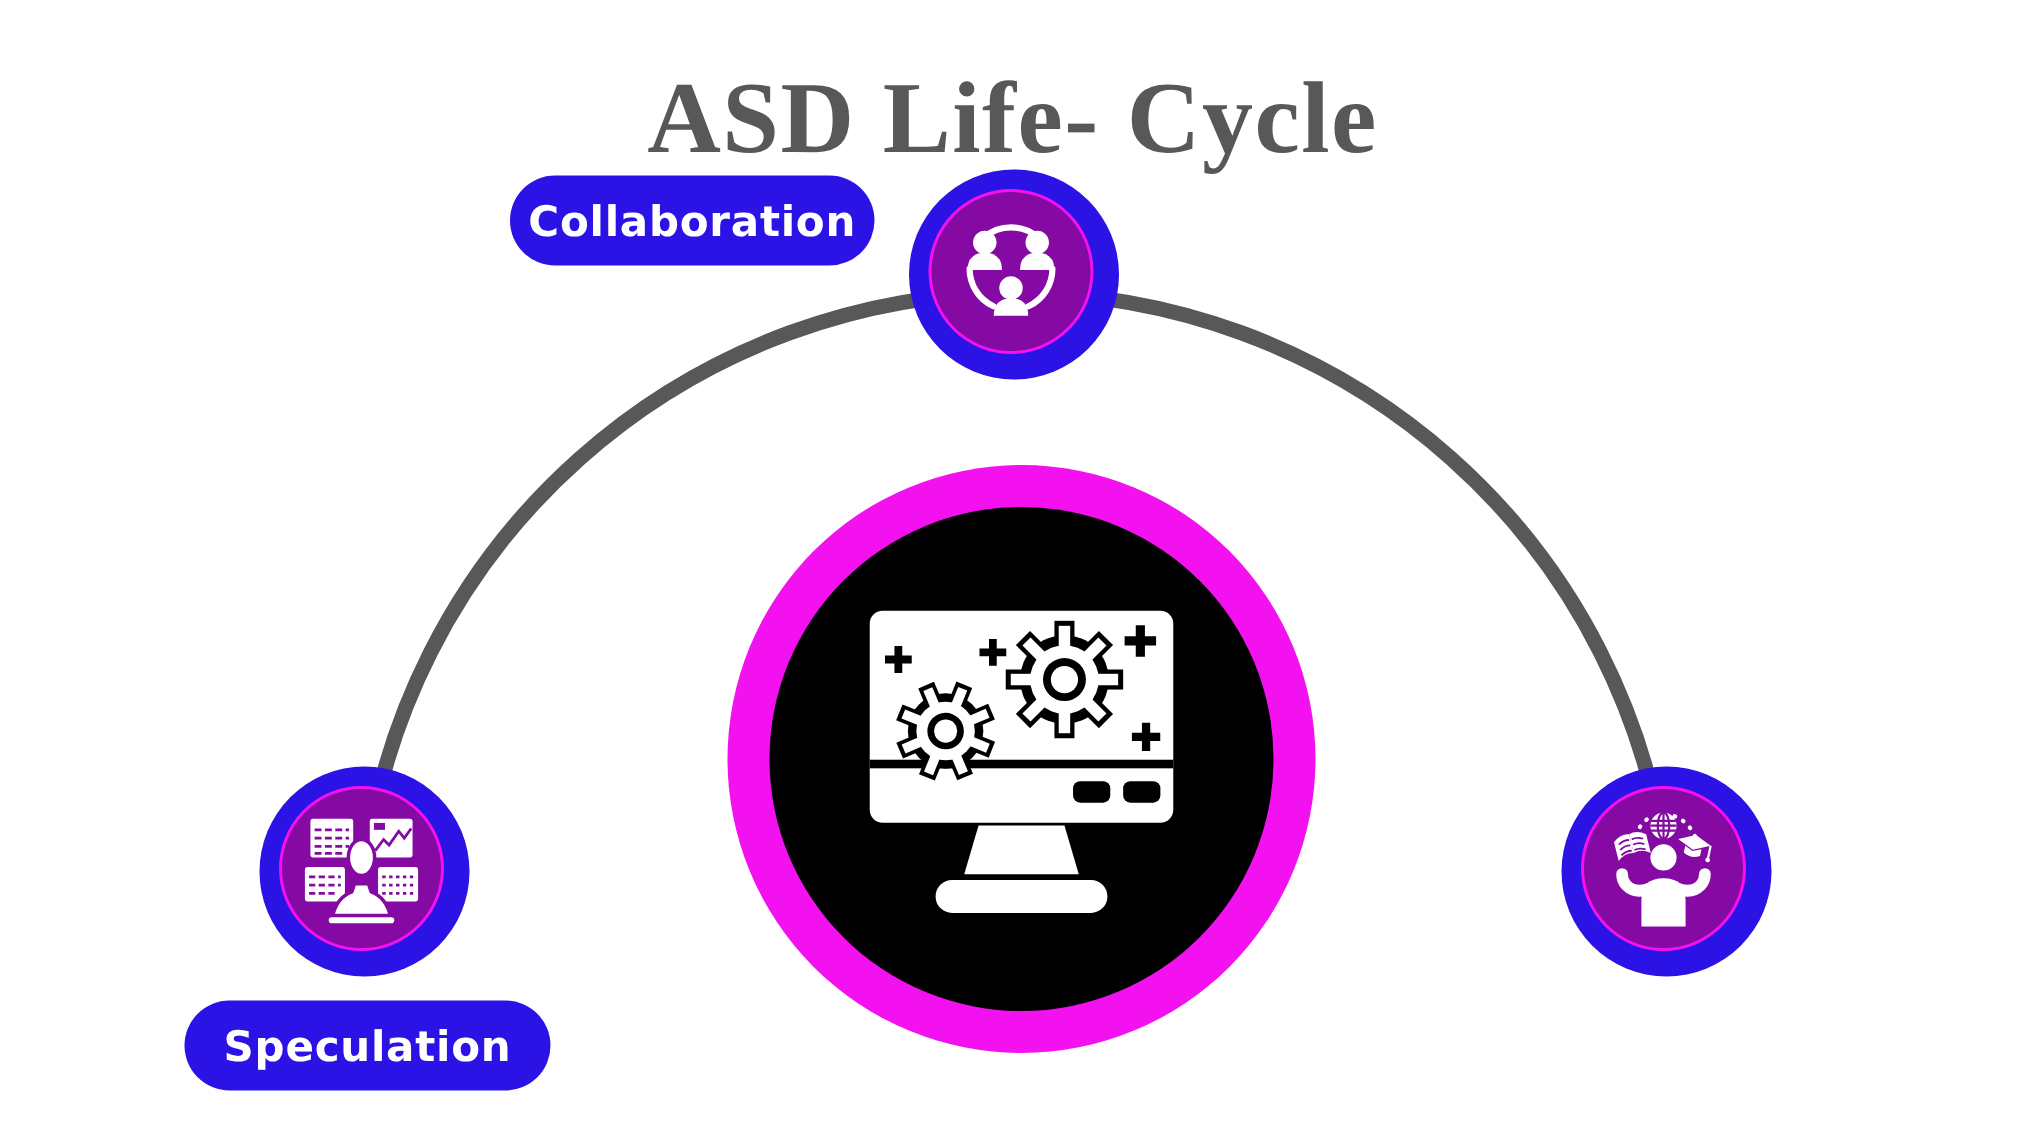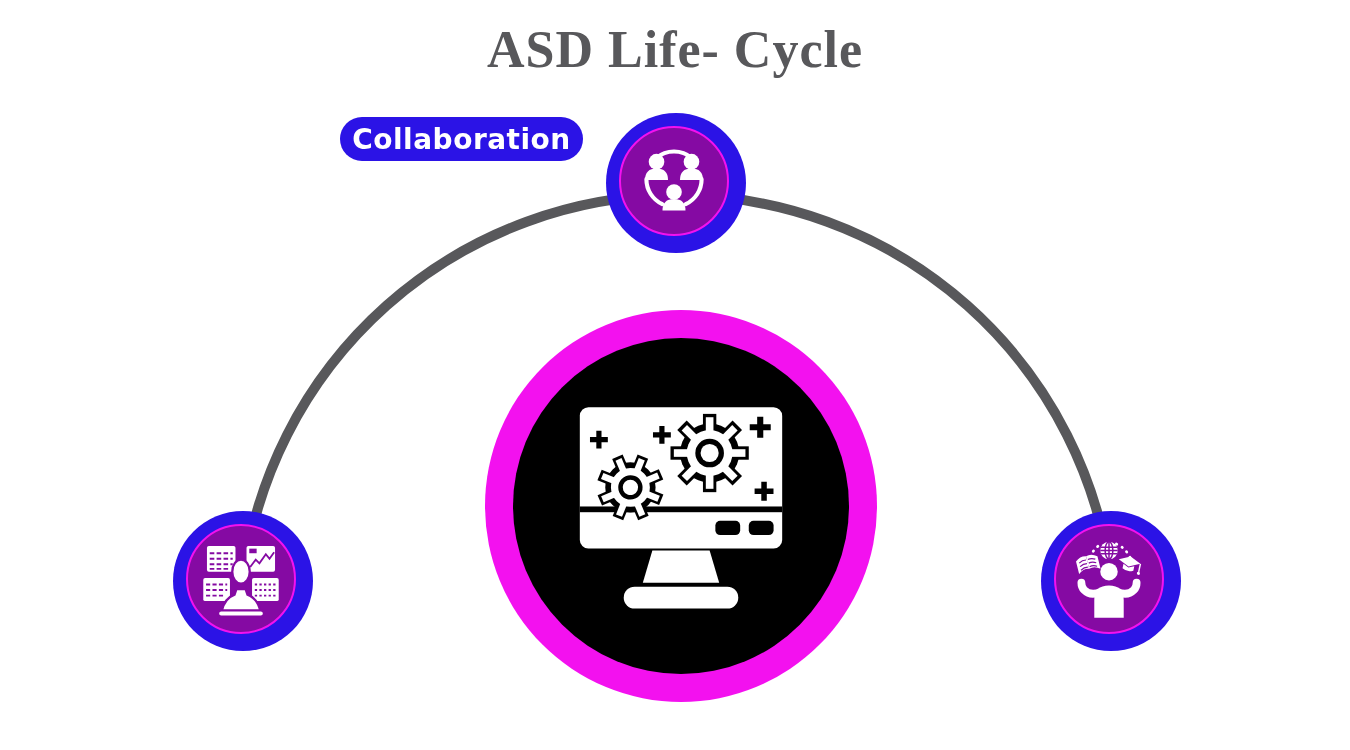--- a/index.html
+++ b/index.html
@@ -1,41 +1,41 @@
 <!DOCTYPE html>
 <html><head>
 <meta charset="utf-8">
 <style>
   html,body{margin:0;padding:0;background:#fff;}
   #stage{
     position:relative;width:1350px;height:750px;background:#FFFFFF;
     overflow:hidden;font-family:"DejaVu Sans","Liberation Sans",sans-serif;
   }
   .title{
-    position:absolute;top:20px;left:0;width:100%;text-align:center;
+    position:absolute;top:39px;left:0;width:100%;text-align:center;
     font-family:"Liberation Serif","DejaVu Serif",serif;
-    font-weight:700;font-size:52px;color:#58585B;letter-spacing:1px;margin:0;
+    font-weight:700;font-size:68px;color:#58585B;letter-spacing:1px;margin:0;
   }
   .arc-svg{position:absolute;left:0;top:0;z-index:1;}
   .node-ring{
     position:absolute;width:140px;height:140px;border-radius:50%;
     background:#2B13E6;z-index:3;
   }
   .node-inner{
     position:absolute;left:13px;top:13px;width:110px;height:110px;
     border-radius:50%;background:#850AA3;border:2px solid #F311EF;
     box-sizing:border-box;display:flex;align-items:center;justify-content:center;
   }
   .node-inner svg{width:92px;height:92px;display:block;}
   .label-pill{
     position:absolute;background:#2B13E6;border-radius:999px;z-index:3;
     display:flex;align-items:center;justify-content:center;
     color:#FFFFFF;font-weight:700;font-size:28px;letter-spacing:.5px;
   }
-  .pill-collaboration{left:340px;top:117px;width:243px;height:44px;text-align:right;}
+  .pill-collaboration{left:340px;top:117px;width:243px;height:60px;text-align:right;}
   .pill-speculation{left:123px;top:667px;width:244px;height:60px;}
   .pill-learning{left:1014px;top:668px;width:243px;height:59px;}
   .ring-collaboration{left:606px;top:113px;}
   .ring-speculation{left:173px;top:511px;}
   .ring-learning{left:1041px;top:511px;}
   .hub-outer{
     position:absolute;left:485px;top:310px;width:392px;height:392px;
     border-radius:50%;background:#F311EF;z-index:2;
     display:flex;align-items:center;justify-content:center;
   }
@@ -95,20 +95,23 @@
           <path d="M60 37 l6 -8 4 4 7 -10 4 5 5 -7"></path>
         </g>
         <rect x="59" y="17" width="8" height="5" fill="#850AA3"></rect>
         <g fill="#fff" stroke="#850AA3" stroke-width="2.5">
           <ellipse cx="50" cy="42" rx="9.5" ry="13"></ellipse>
           <path d="M29 85 q3 -14 14 -18 l2 -6 h10 l2 6 q11 4 14 18 z"></path>
           <rect x="25" y="84" width="50" height="7" rx="3.5"></rect>
         </g>
       </svg>
     </div>
+  </div>
+  <div class="label-pill pill-speculation">
+    <span>Speculation</span>
   </div>
 
   <div class="node-ring ring-learning">
     <div class="node-inner">
       <svg viewBox="0 0 100 100" aria-hidden="true">
         <g stroke="#fff" stroke-width="3" fill="none" stroke-linecap="round" stroke-dasharray="0.5 6.5">
           <path d="M28 33 Q31 17 42 12"></path>
           <path d="M58 12 Q68 16 73 27"></path>
         </g>
         <circle cx="50" cy="19" r="9.5" fill="#fff"></circle>

